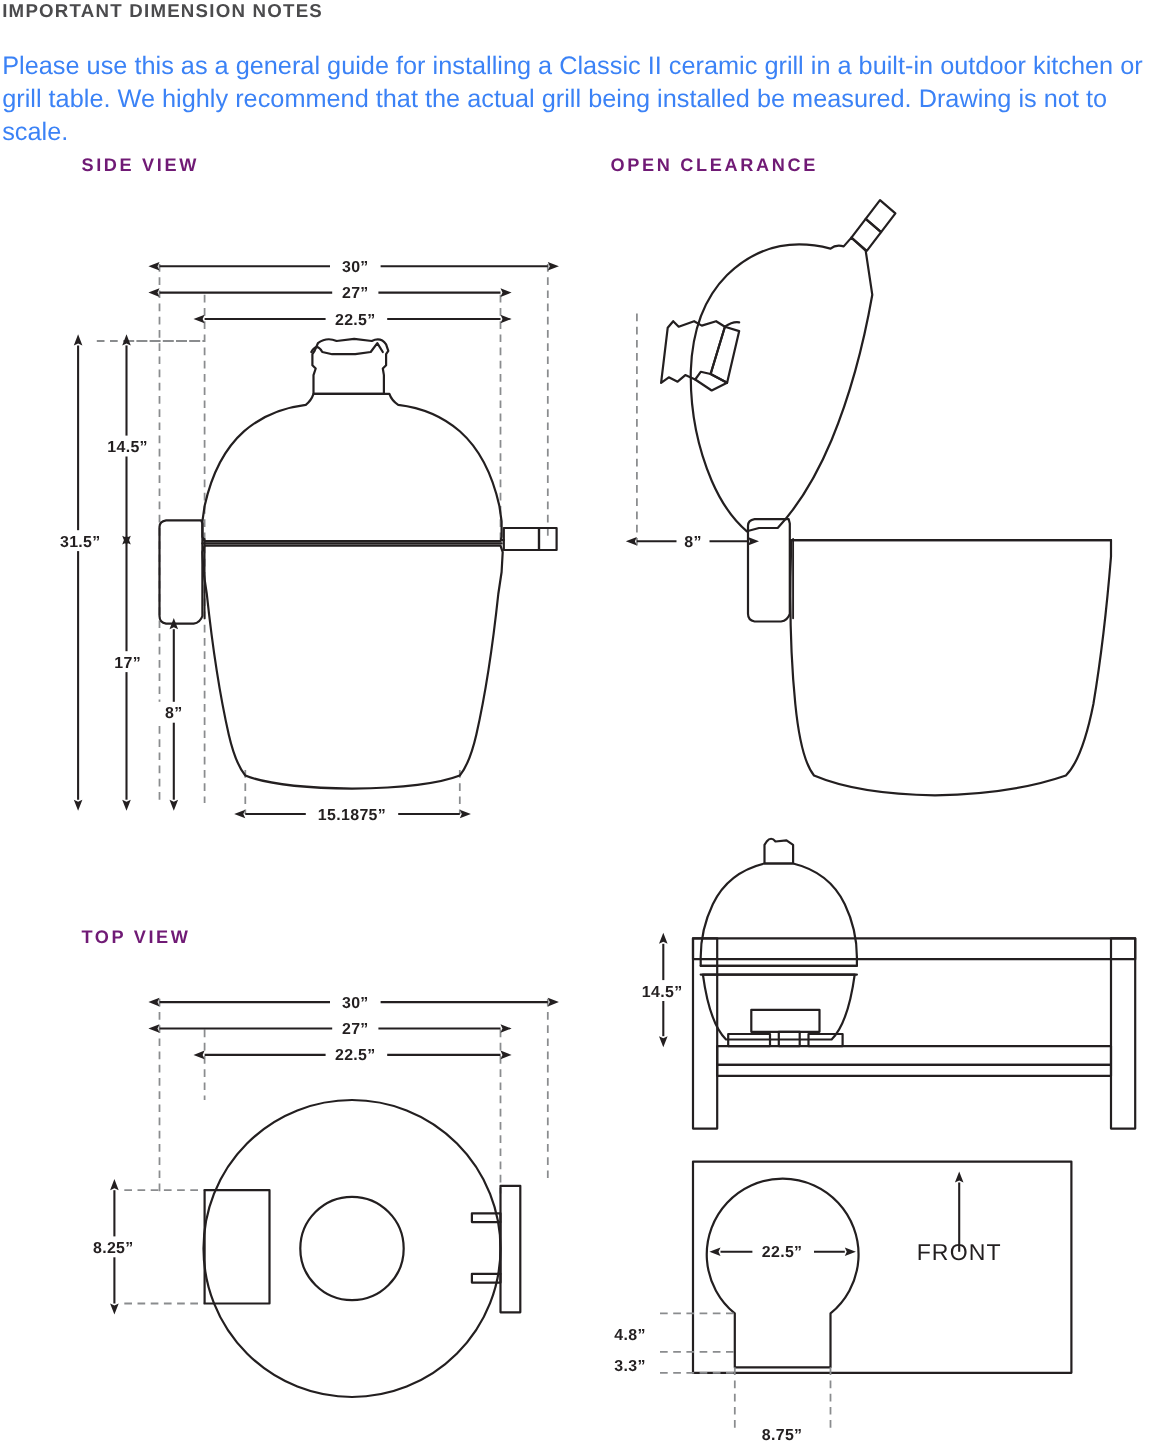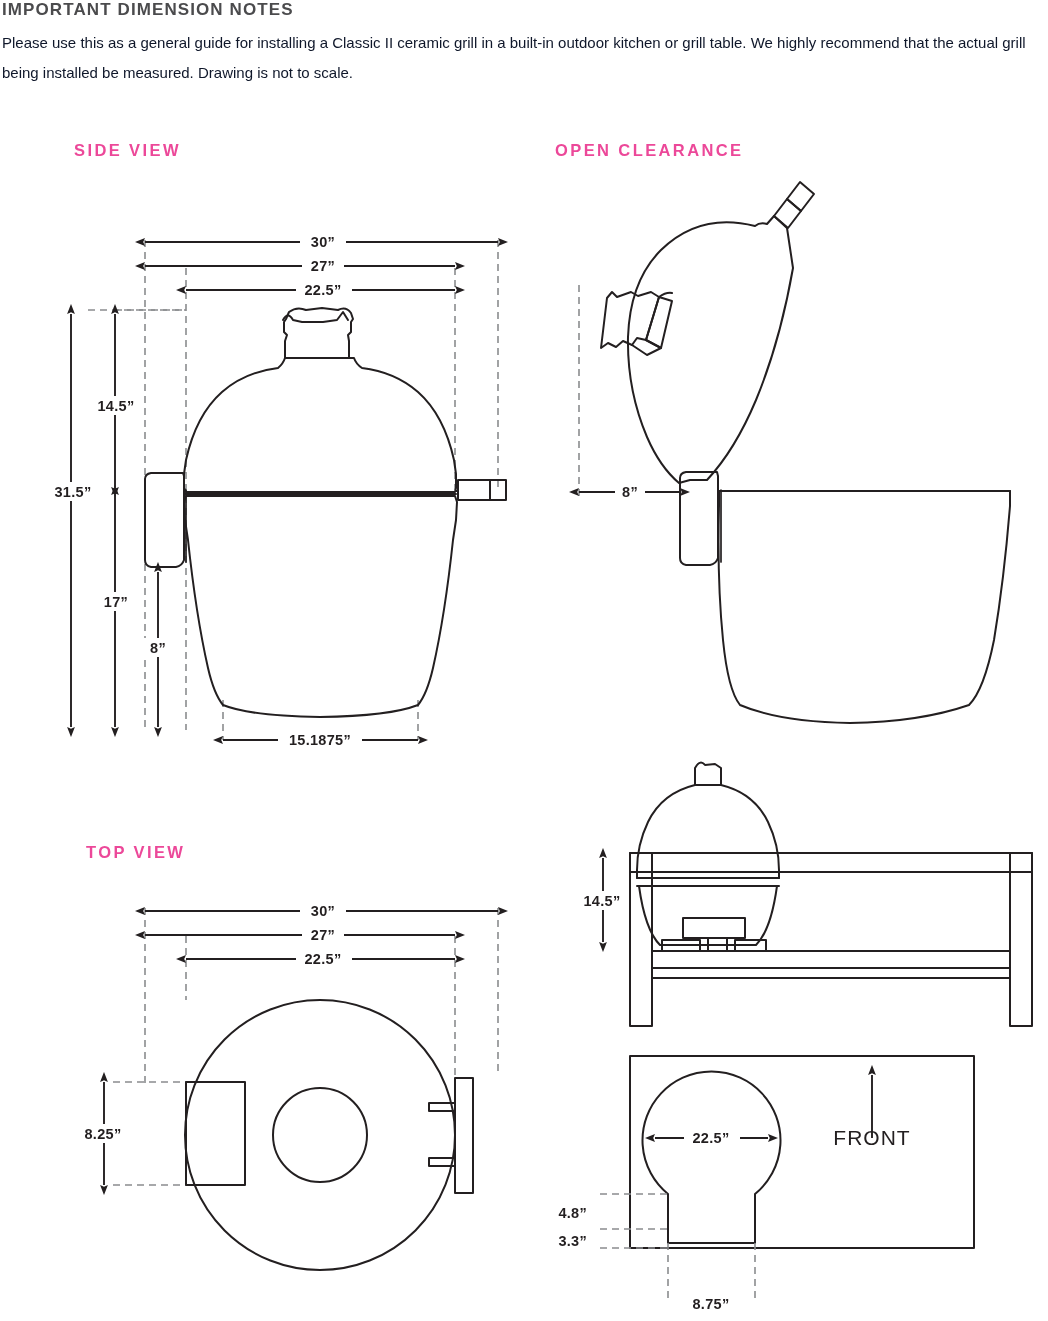--- a/index.html
+++ b/index.html
@@ -32,39 +32,39 @@
     font-size: 17px;
     font-weight: bold;
     letter-spacing: 1.1px;
     color: #4b4b4d;
     margin: 0;
     padding: 0 0 0 2px;
     line-height: 20px;
   }
   .notes-body {
     font-family: "Liberation Sans Narrow", "Liberation Sans", sans-serif;
-    font-size: 15px;
+    font-size: 23px;
     font-weight: normal;
-    color: #0f172a;
+    color: #3b82f6;
     line-height: 30px;
-    margin: 8px 0 0 0;
+    margin: 24px 0 0 0;
     padding: 0 0 0 2px;
     width: 1046px;
   }
   .section-label {
     position: absolute;
     font-family: "Liberation Sans Narrow", "Liberation Sans", sans-serif;
     font-size: 16.5px;
     font-weight: bold;
     letter-spacing: 2.4px;
-    color: #ec4899;
+    color: #701a75;
   }
   #label-side-view { left: 74px; top: 141px; }
   #label-open-clearance { left: 555px; top: 141px; }
-  #label-top-view { left: 74px; top: 843px; margin-left: 12px; }
+  #label-top-view { left: 74px; top: 843px; }
 
   svg.draw {
     position: absolute;
     left: 0; top: 0;
     width: 1048px;
     height: 1321px;
     pointer-events: none;
   }
   .ln { fill: none; stroke: #231f20; stroke-width: 2; stroke-linejoin: round; stroke-linecap: round; }
   .ln-thin { fill: none; stroke: #231f20; stroke-width: 1.7; stroke-linejoin: round; stroke-linecap: round; }

